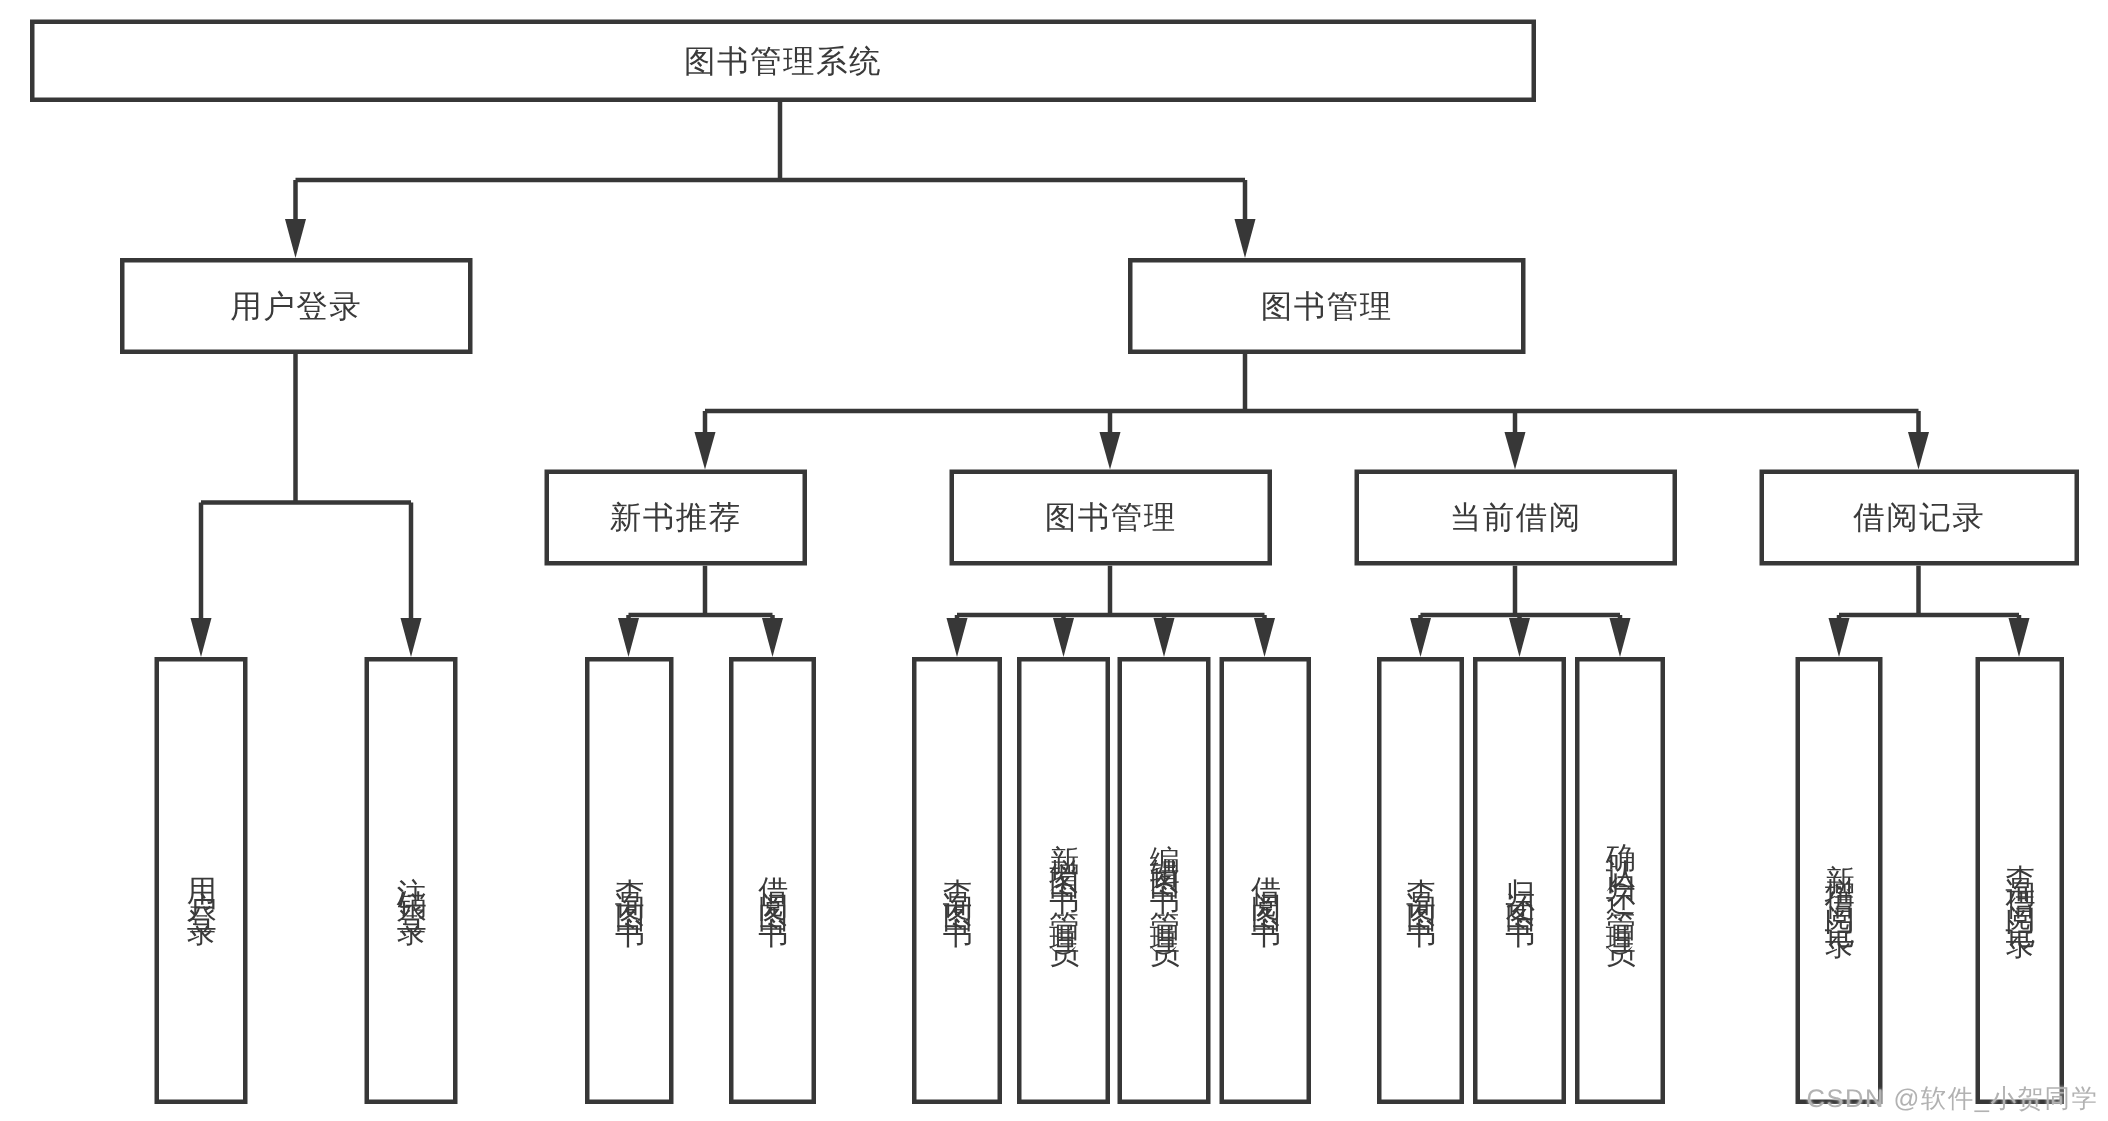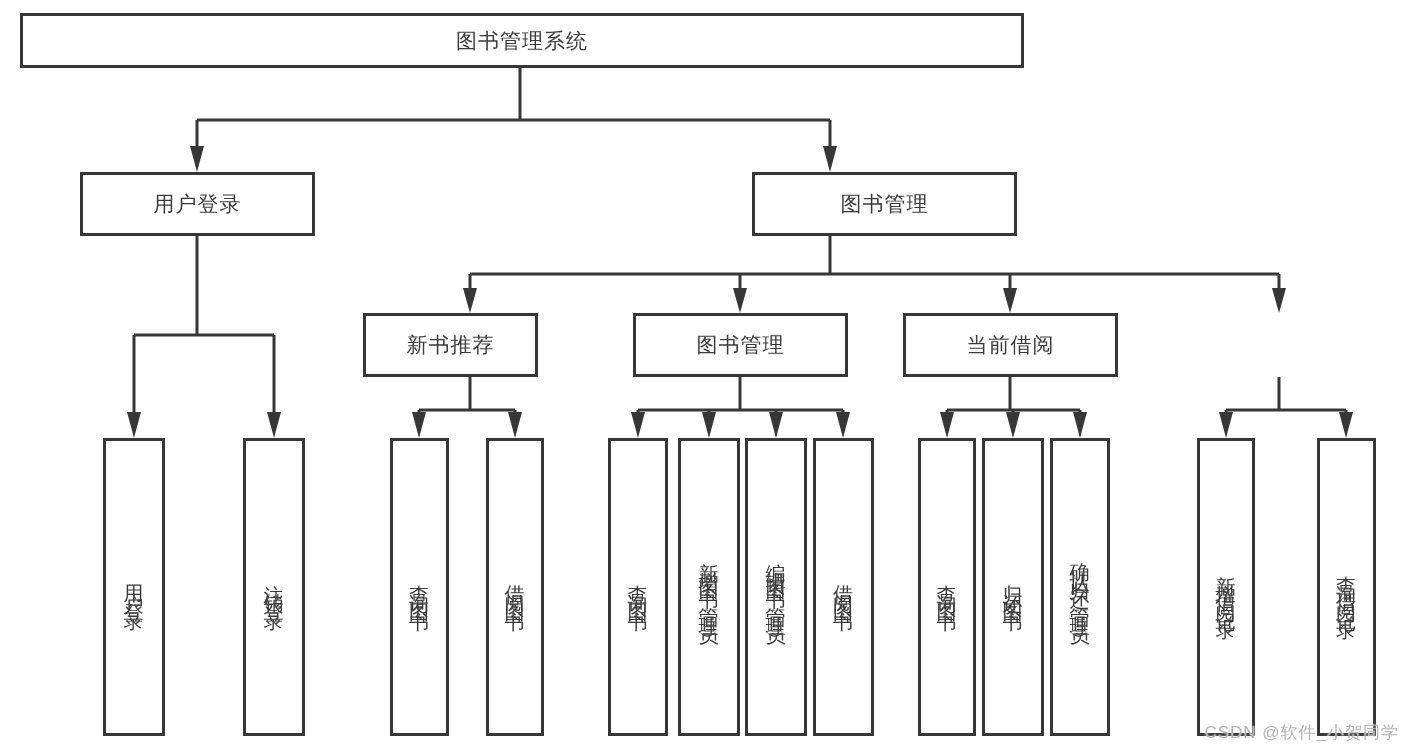--- a/index.html
+++ b/index.html
@@ -132,20 +132,23 @@
 
   <div class="box" style="left:363px;top:313px;width:175px;height:64px">
     <span class="hlabel">新书推荐</span>
   </div>
   <div class="box" style="left:633px;top:313px;width:215px;height:64px">
     <span class="hlabel">图书管理</span>
   </div>
   <div class="box" style="left:903px;top:313px;width:215px;height:64px">
     <span class="hlabel">当前借阅</span>
   </div>
+  <div class="box" style="left:1173px;top:313px;width:213px;height:64px">
+    <span class="hlabel">借阅记录</span>
+  </div>
 
   <div class="box leaf" style="left:103px;top:438px;width:62px;height:298px">
     <span>用户登录</span>
   </div>
   <div class="box leaf" style="left:243px;top:438px;width:62px;height:298px">
     <span>注销登录</span>
   </div>
 
   <div class="box leaf" style="left:390px;top:438px;width:59px;height:298px">
     <span>查询图书</span>

